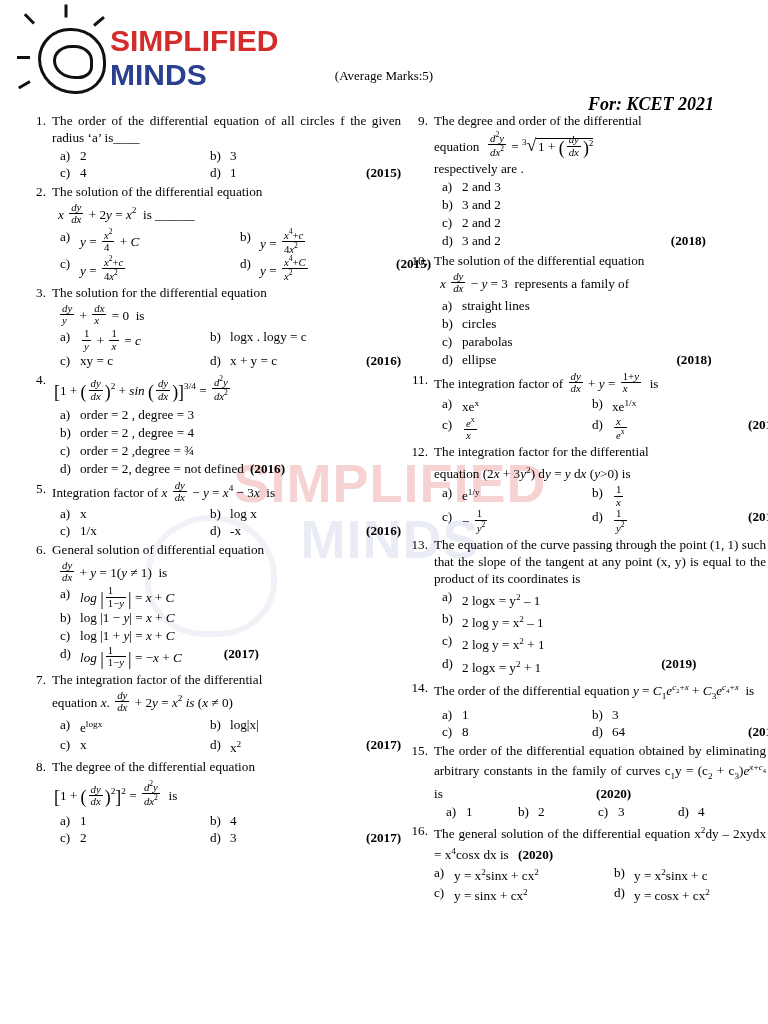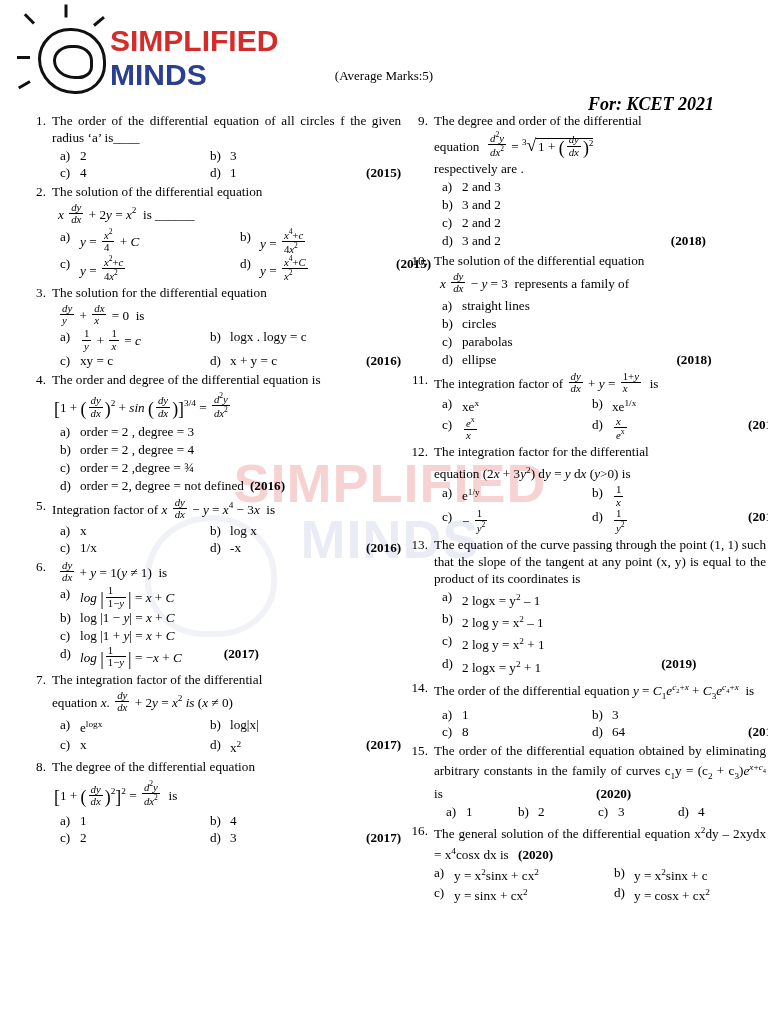--- a/index.html
+++ b/index.html
@@ -202,21 +202,20 @@
                 </span>
               <span class="year">(2016)</span>
             </div>
           </div>
         </div>
       </div>
 
       <div class="q">
         <div class="qnum">4.</div>
         <div class="qbody">
-          <div class="qtext">The order and degree of the differential equation is</div>
           <div class="center-eq" style="margin:4px 0 4px 2px;">
             <span class="big">[</span>1 + <span class="big">(</span><span class="frac"><span class="n"><i>dy</i></span><span class="d"><i>dx</i></span></span><span class="big">)</span><sup>2</sup> + <i>sin</i> <span class="big">(</span><span class="frac"><span class="n"><i>dy</i></span><span class="d"><i>dx</i></span></span><span class="big">)</span><span class="big">]</span><sup>3/4</sup> = <span class="frac"><span class="n"><i>d</i><sup>2</sup><i>y</i></span><span class="d"><i>dx</i><sup>2</sup></span></span>
           </div>
           <div class="opts">
             <div class="optline">
                 <span class="olab">a)</span>
                 <span>order = 2 , degree = 3</span>
               </div>
             <div class="optline">
                 <span class="olab">b)</span>
@@ -261,20 +260,21 @@
                 </span>
               <span class="year">(2016)</span>
             </div>
           </div>
         </div>
       </div>
 
       <div class="q">
         <div class="qnum">6.</div>
         <div class="qbody">
+          <div class="qtext">General solution of differential equation</div>
           <div class="center-eq">
             <span class="frac"><span class="n"><i>dy</i></span><span class="d"><i>dx</i></span></span> + <i class="v">y</i> = 1(<i class="v">y</i> ≠ 1)&nbsp; is
           </div>
           <div class="opts">
             <div class="optline">
                 <span class="olab">a)</span>
                 <span><i>log</i> <span class="big">|</span><span class="frac"><span class="n">1</span><span class="d">1−<i>y</i></span></span><span class="big">|</span> = <i>x</i> + <i>C</i></span>
               </div>
             <div class="optline">
                 <span class="olab">b)</span>

